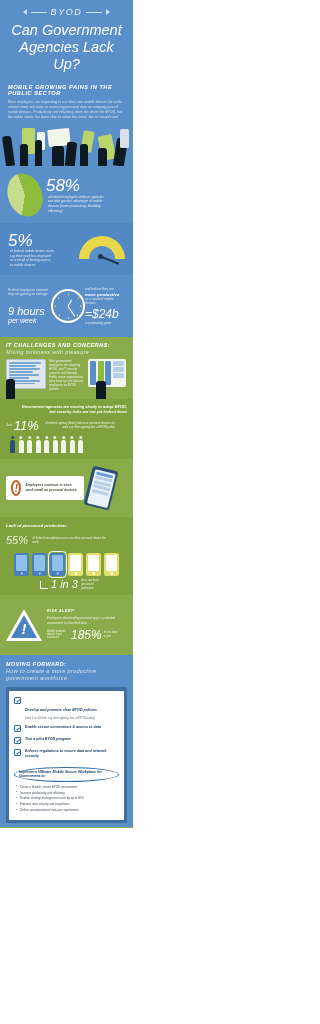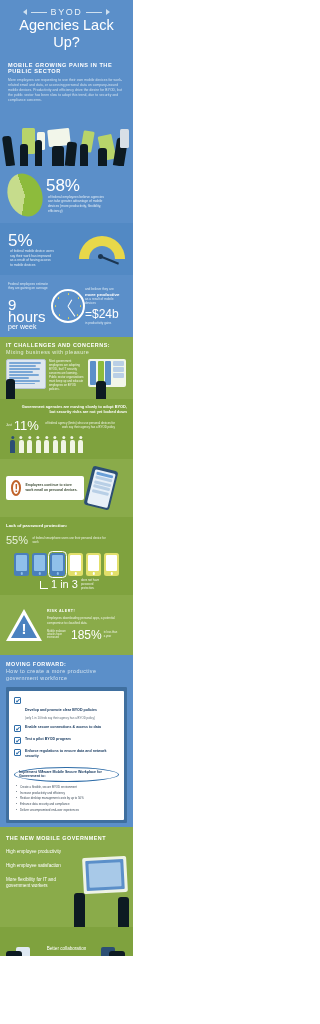--- a/index.html
+++ b/index.html
@@ -1,21 +1,21 @@
 <!DOCTYPE html>
 <html><head>
 <meta charset="utf-8">
 <style>
   * { box-sizing: border-box; margin: 0; padding: 0; }
   html, body {
     width: 133px;
     background: #ffffff;
     font-family: "Liberation Sans", sans-serif;
   }
-  .page { width: 133px; height: 956px; position: relative; overflow: hidden; }
+  .page { width: 133px; height: 828px; position: relative; overflow: hidden; font-style: italic; }
 
   
   .band { position: relative; width: 133px; overflow: hidden; }
   .blue  { background: #5b8fc9; }
   .blue2 { background: #5289c4; }
   .green { background: #8aab4a; }
   .green2{ background: #7fa23e; }
 
   
   .hero { height: 118px; background: #5b8fc9; padding: 7px 8px 0 8px; }
@@ -218,20 +218,21 @@
 <div class="page">
 
   <div class="band hero">
     <div class="byod-row">
       <span class="byod-arrow-l"></span>
       <span class="byod-line"></span>
       <span class="byod-text">BYOD</span>
       <span class="byod-line"></span>
       <span class="byod-arrow-r"></span>
     </div>
+    <div class="hero-title">Can Government</div>
     <div class="hero-title" style="margin-top:0">Agencies Lack Up?</div>
     <div class="hero-sub">MOBILE GROWING PAINS IN THE PUBLIC SECTOR</div>
     <div class="hero-body">More employees are requesting to use their own mobile devices for work-related email and data, or accessing personal data on company-issued mobile devices. Productivity and efficiency drive the desire for BYOD, but the public sector has been slow to adopt this trend, due to security and compliance concerns.</div>
   </div>
 
   <div class="art-strip">
     <div class="hand" style="left:4px; width:9px; height:30px; transform:rotate(-8deg);"></div>
     <div class="dev ltgreen" style="left:22px; bottom:12px; width:13px; height:26px;"></div>
     <div class="hand" style="left:20px; width:8px; height:22px;"></div>
     <div class="dev wh" style="left:37px; bottom:16px; width:8px; height:18px;"></div>
@@ -264,21 +265,21 @@
       <div class="gauge"></div>
       <div class="gauge-inner"></div>
       <div class="needle"></div>
       <div class="needle-dot"></div>
     </div>
   </div>
 
   <div class="band blue stat" style="height:62px; display:flex; align-items:center; justify-content:space-between;">
     <div style="width:42px;">
       <div style="font-size:3.2px; color:#d9e8f4; line-height:4.4px;">Federal employees estimate they are gaining on average</div>
-      <div style="font-size:15px; color:#fff; font-weight:300; line-height:12px; margin-top:9px;">9 hours</div>
+      <div style="font-size:11px; color:#fff; font-weight:300; line-height:12px; margin-top:9px;">9 hours</div>
       <div style="font-size:7px; color:#fff; font-weight:300;">per week</div>
     </div>
     <div class="clock">
       <span class="tick" style="left:15px; top:2px;"></span>
       <span class="tick" style="left:25px; top:6px;"></span>
       <span class="tick" style="left:27px; top:14px;"></span>
       <span class="tick" style="left:24px; top:23px;"></span>
       <span class="tick" style="left:15px; top:26px;"></span>
       <span class="tick" style="left:6px; top:23px;"></span>
       <span class="tick" style="left:2px; top:14px;"></span>

